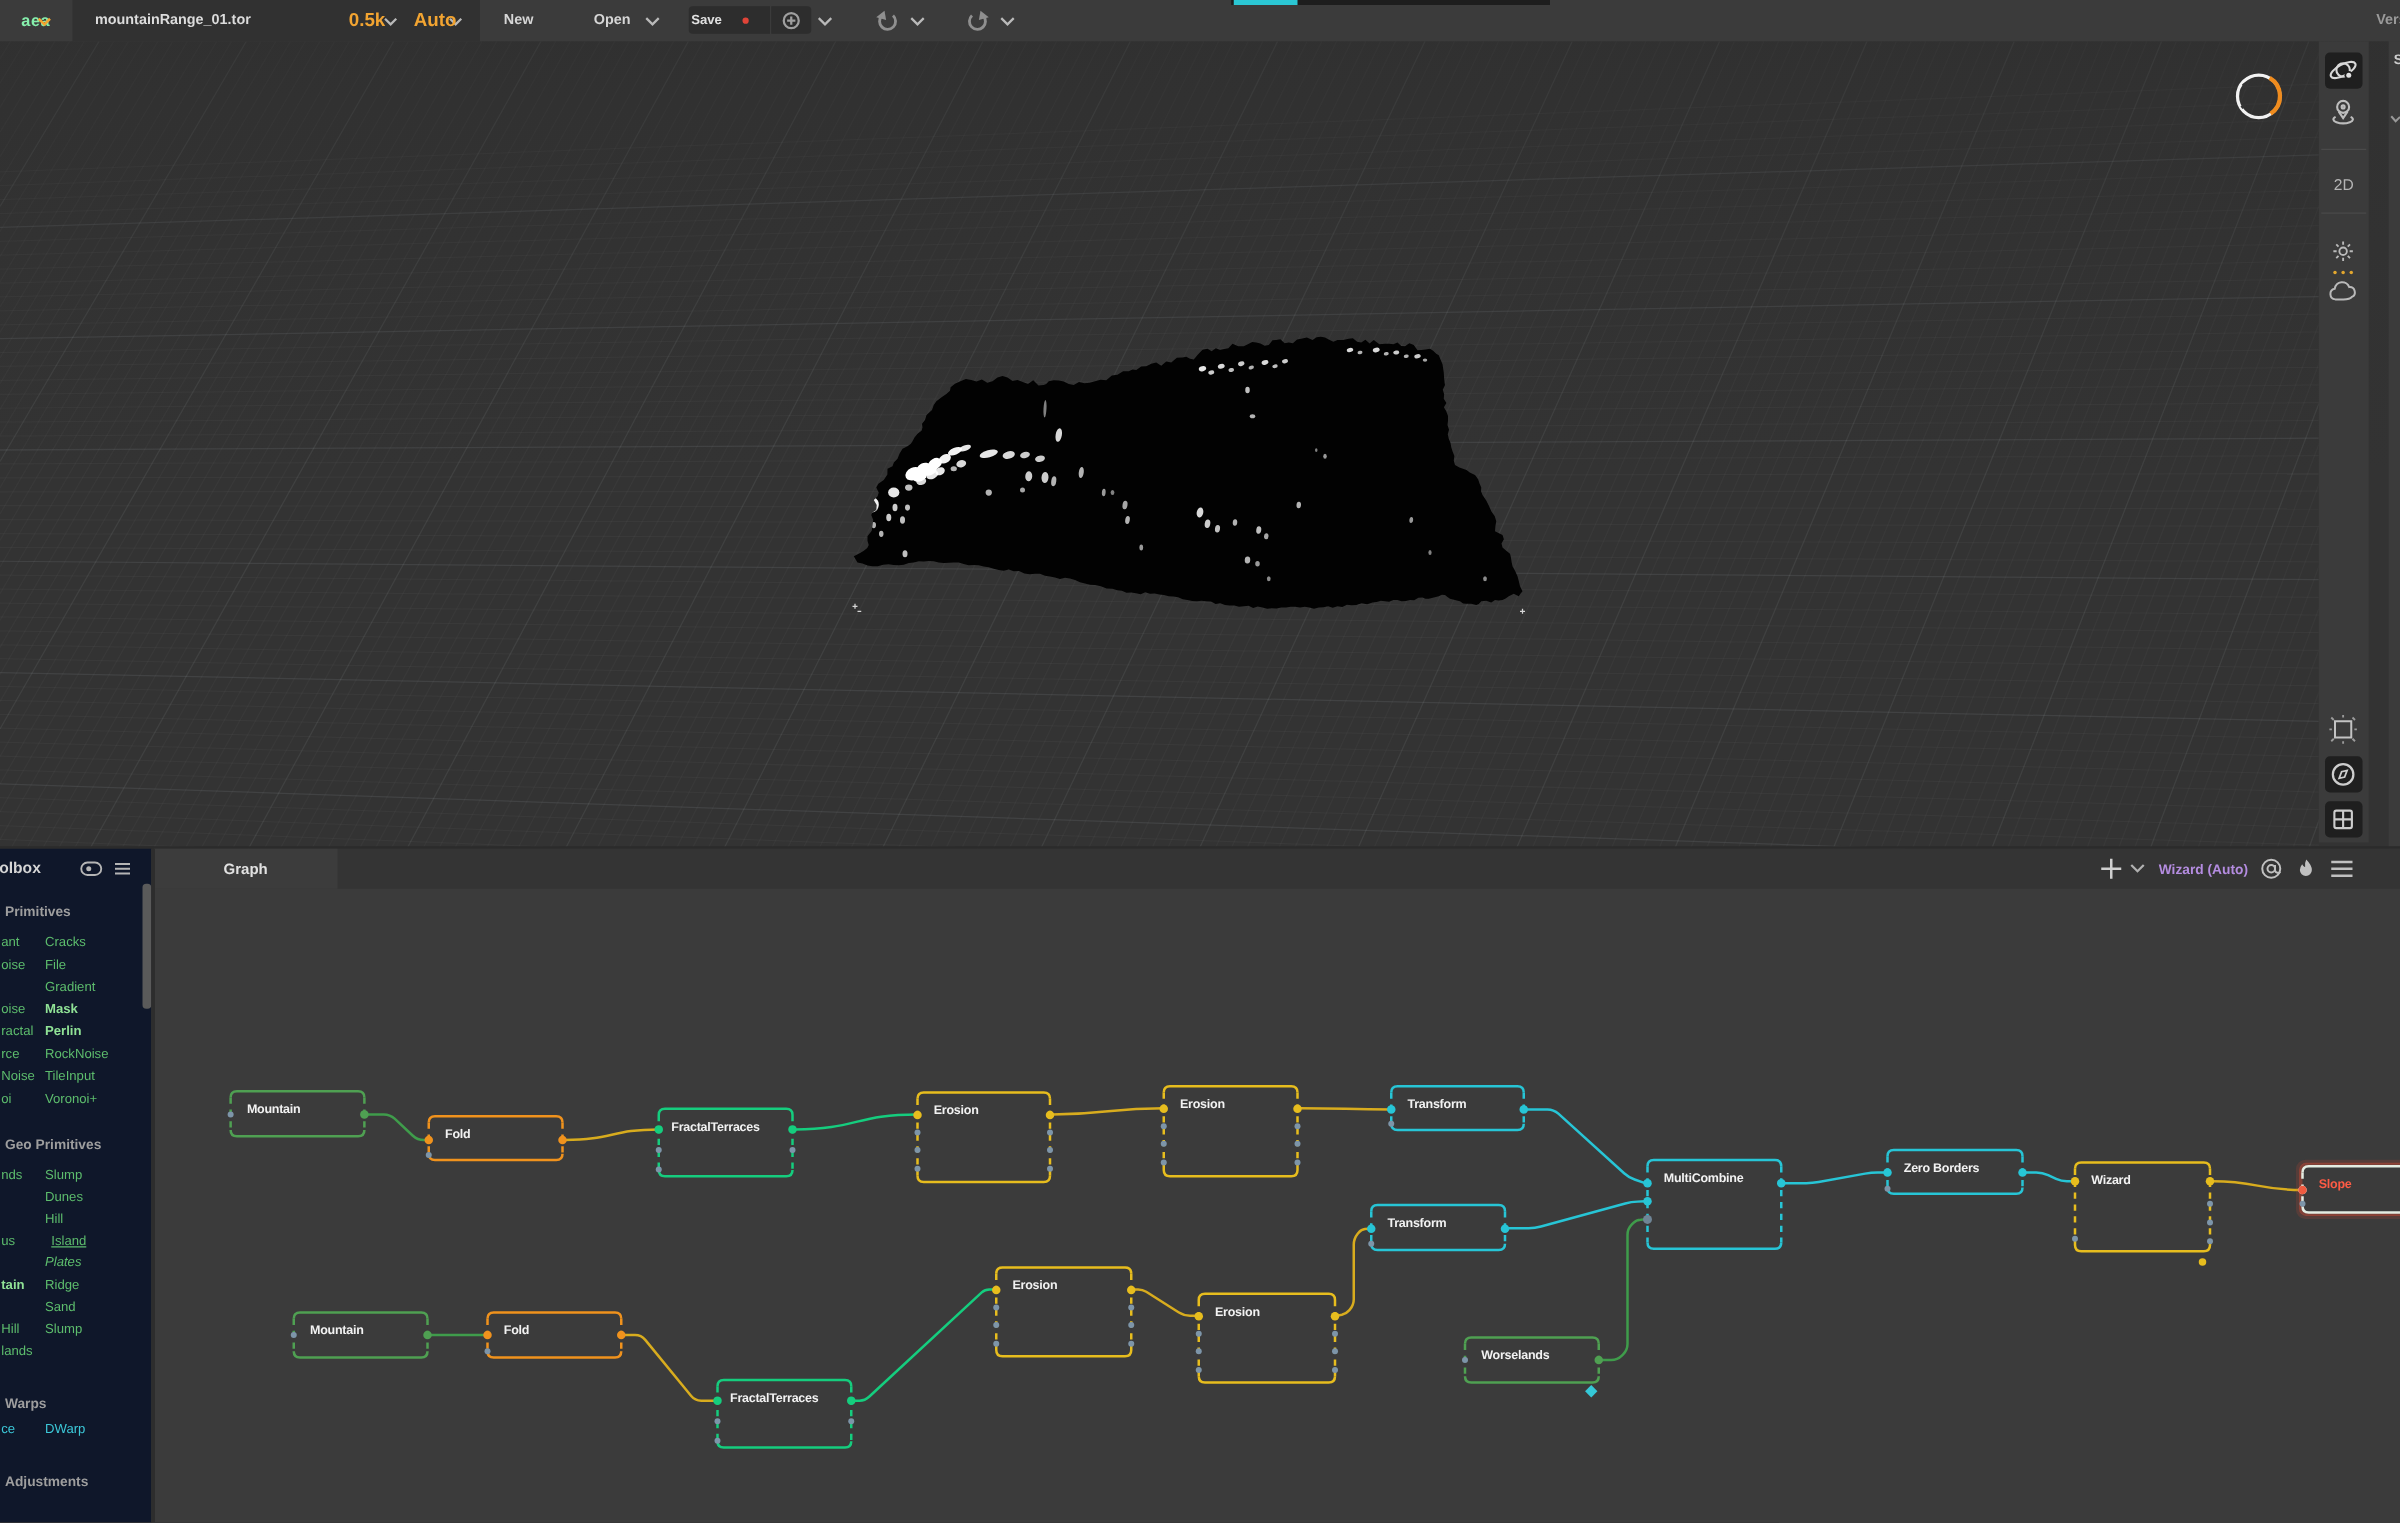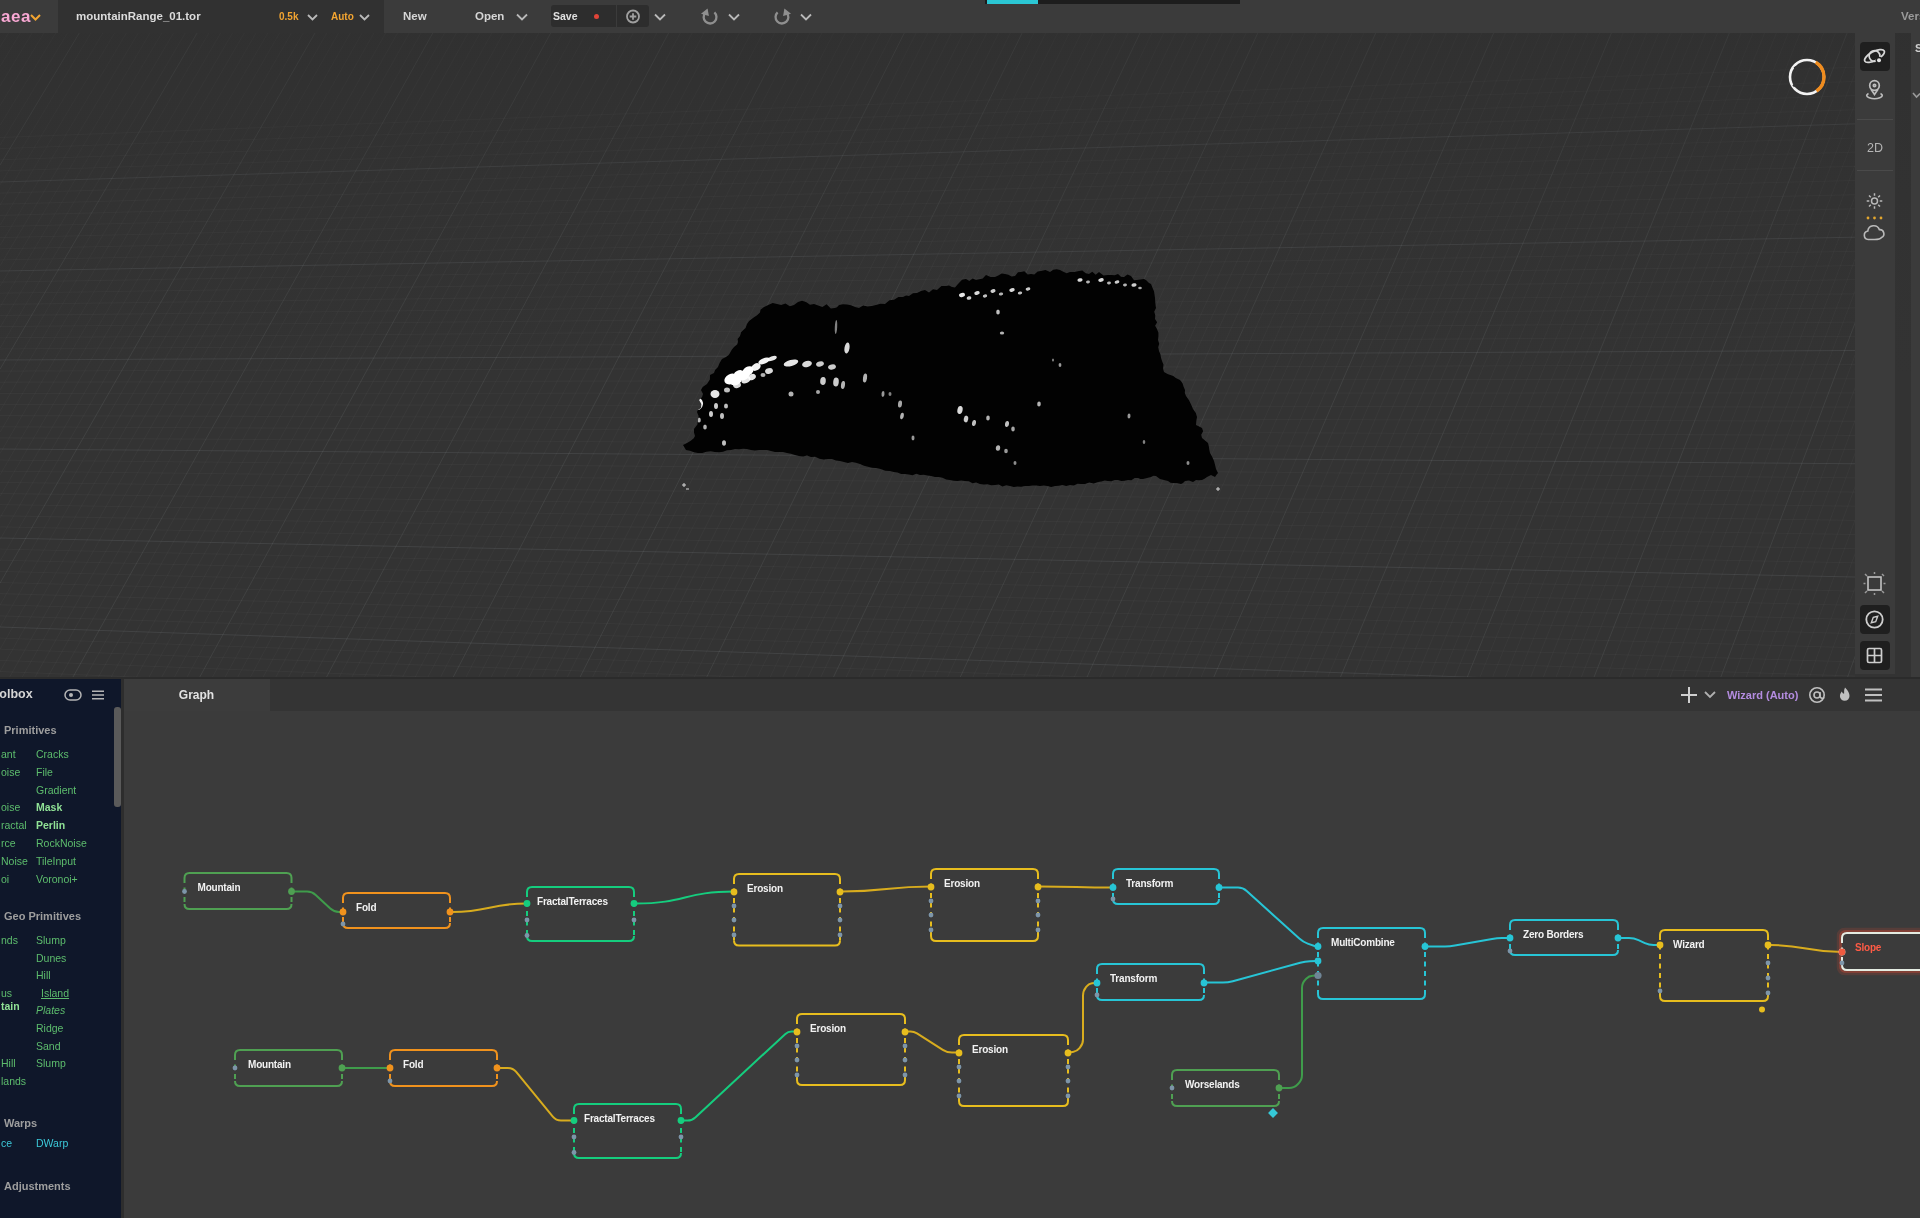--- a/index.html
+++ b/index.html
@@ -3,23 +3,23 @@
 <meta charset="utf-8">
 <style>
   * { margin:0; padding:0; box-sizing:border-box; }
   html,body { width:1920px; height:1218px; overflow:hidden; background:#3b3b3b;
     font-family:"Liberation Sans", sans-serif; }
   #stage { position:relative; width:1920px; height:1218px; }
   
   #topbar { position:absolute; left:0; top:0; width:1920px; height:33px; background:#3b3b3b; }
   #doctab { position:absolute; left:58px; top:0; width:326px; height:33px; background:#313131; }
   .tbtxt { position:absolute; top:0; height:33px; line-height:33px; white-space:nowrap; }
-  #logo { left:1px; color:#f9a8d4; font-size:17px; font-weight:bold; letter-spacing:0.5px; }
+  #logo { left:1px; color:#86efac; font-size:13px; font-weight:bold; letter-spacing:0.5px;padding-left:16px; }
   #fname { left:76px; color:#dcdcdc; font-size:11.5px; font-weight:bold; }
-  .orange { color:#f2a431; font-size:10px; font-weight:bold; }
+  .orange { color:#f2a431; font-size:15px; font-weight:bold; }
   .menu { color:#d6d6d6; font-size:11.5px; font-weight:bold; }
   #progress { position:absolute; left:985px; top:0; width:255px; height:4px; background:#1d1d1d; }
   #progress .fill { position:absolute; left:2px; top:0; width:51px; height:4px; background:#2bc7d4; }
   #vertext { position:absolute; left:1901px; top:0; height:33px; line-height:33px;
      color:#9a9a9a; font-size:11.5px; font-weight:bold; }
   #savebtn { position:absolute; left:551px; top:5px; width:65px; height:22px; background:#2d2d2d;
      border-radius:3px 0 0 3px; color:#e0e0e0; font-size:10.5px; font-weight:bold;
      line-height:22px; text-align:left; padding-left:2px; }
   #savedot { position:absolute; left:594px; top:14px; width:5px; height:5px; border-radius:50%; background:#e04438; }
   #plusbtn { position:absolute; left:617px; top:5px; width:32px; height:22px; background:#2d2d2d; border-radius:0 3px 3px 0; }
@@ -512,21 +512,21 @@
 <span class="tbxitem " style="left:36px; top:175.79999999999973px;">TileInput</span>
 <span class="tbxitem " style="left:1px; top:193.59999999999968px;">oi</span>
 <span class="tbxitem " style="left:36px; top:193.59999999999968px;">Voronoi+</span>
 <span class="tbxhdr" style="top:231px;">Geo Primitives</span>
 <span class="tbxitem " style="left:1px; top:255px;">nds</span>
 <span class="tbxitem " style="left:36px; top:255px;">Slump</span>
 <span class="tbxitem " style="left:36px; top:272.6px;">Dunes</span>
 <span class="tbxitem " style="left:36px; top:290.20000000000005px;">Hill</span>
 <span class="tbxitem " style="left:1px; top:307.80000000000007px;">us</span>
 <span class="tbxitem " style="left:41px; top:307.80000000000007px;text-decoration:underline;">Island</span>
-<span class="tbxitem b" style="left:1px; top:321px;">tain</span>
+<span class="tbxitem b" style="left:1px; top:343px;">tain</span>
 <span class="tbxitem " style="left:36px; top:325.4000000000001px;font-style:italic;">Plates</span>
 <span class="tbxitem " style="left:36px; top:343.0px;">Ridge</span>
 <span class="tbxitem " style="left:36px; top:360.5999999999999px;">Sand</span>
 <span class="tbxitem " style="left:1px; top:378.1999999999998px;">Hill</span>
 <span class="tbxitem " style="left:36px; top:378.1999999999998px;">Slump</span>
 <span class="tbxitem " style="left:1px; top:395.7999999999997px;">lands</span>
 <span class="tbxhdr" style="top:438px;">Warps</span>
 <span class="tbxitem t" style="left:1px; top:458px;">ce</span>
 <span class="tbxitem t" style="left:36px; top:458px;">DWarp</span>
 <span class="tbxhdr" style="top:501px;">Adjustments</span>

